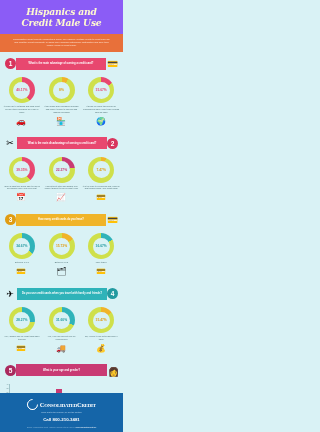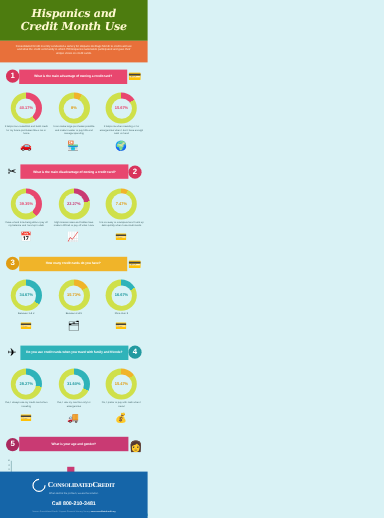--- a/index.html
+++ b/index.html
@@ -6,21 +6,21 @@
   body {
     width: 123px; height: 432px;
     font-family: "Liberation Sans", sans-serif;
     background: #d9f2f5;
     overflow: hidden;
   }
   .page { width: 123px; height: 432px; position: relative; }
 
   
   .header {
-    background: #4d7c0f;
+    background: #8b5cf6;
     padding: 7px 4px 6px;
     text-align: center;
   }
   .title {
     color: #fff9d0;
     font-family: "DejaVu Serif", serif;
     font-style: italic;
     font-weight: bold;
     font-size: 9.2px;
     line-height: 10.5px;
@@ -216,21 +216,21 @@
   .divider { height: 2px; background: #2fb3b9; }
 </style>
 </head>
 <body>
 
 <div class="page">
 
   <div class="header">
     <div class="title">
       <div>Hispanics and</div>
-      <div>Credit Month Use</div>
+      <div>Credit Male Use</div>
     </div>
   </div>
   <div class="intro">Consolidated Credit recently conducted a survey for Hispanic Heritage Month to credit card use and what the credit community in which 750 Hispanics nationwide participated and gave their unique views on credit cards.</div>
 
   <div class="banner pink">
     <div class="num left">1</div>
     <div class="banner-bar">
       <div class="banner-text">What is the main advantage of owning a credit card?</div>
     </div>
     <div class="banner-icon">💳</div>

